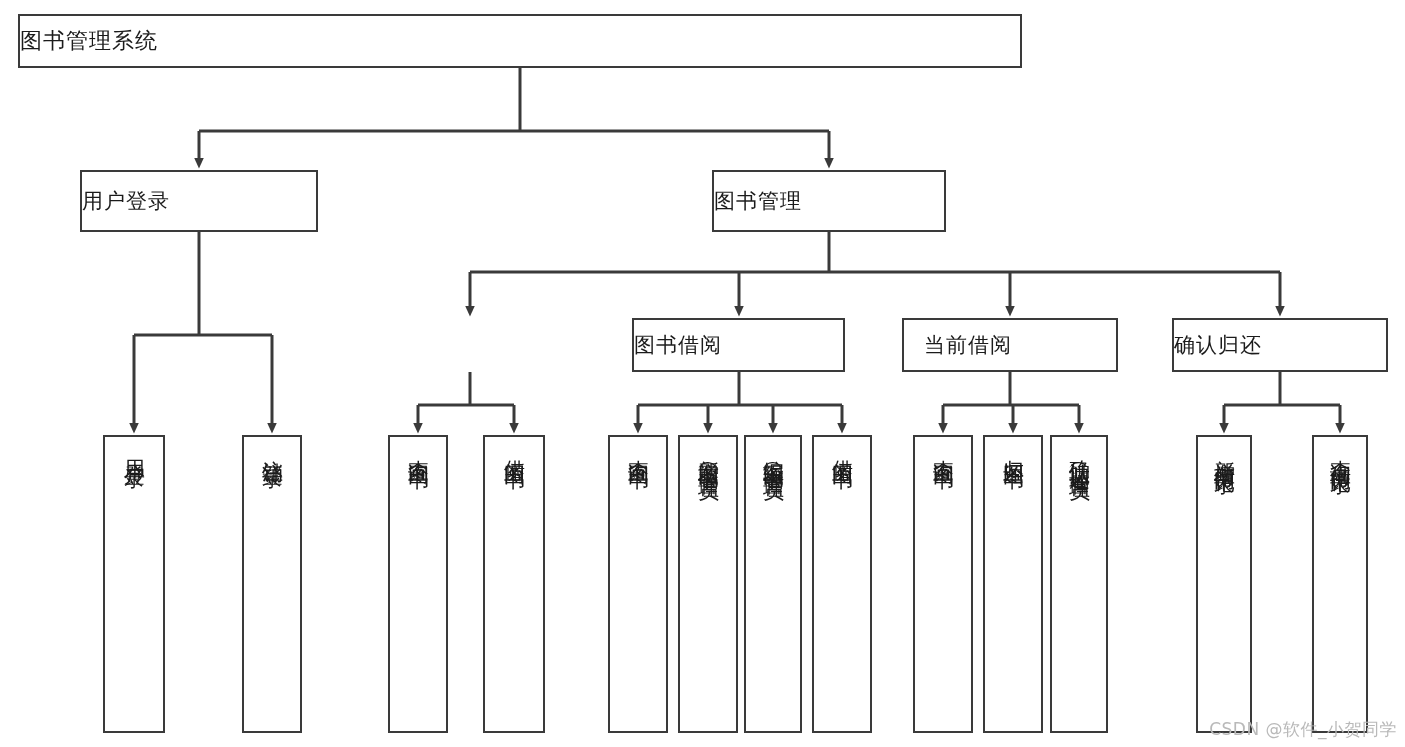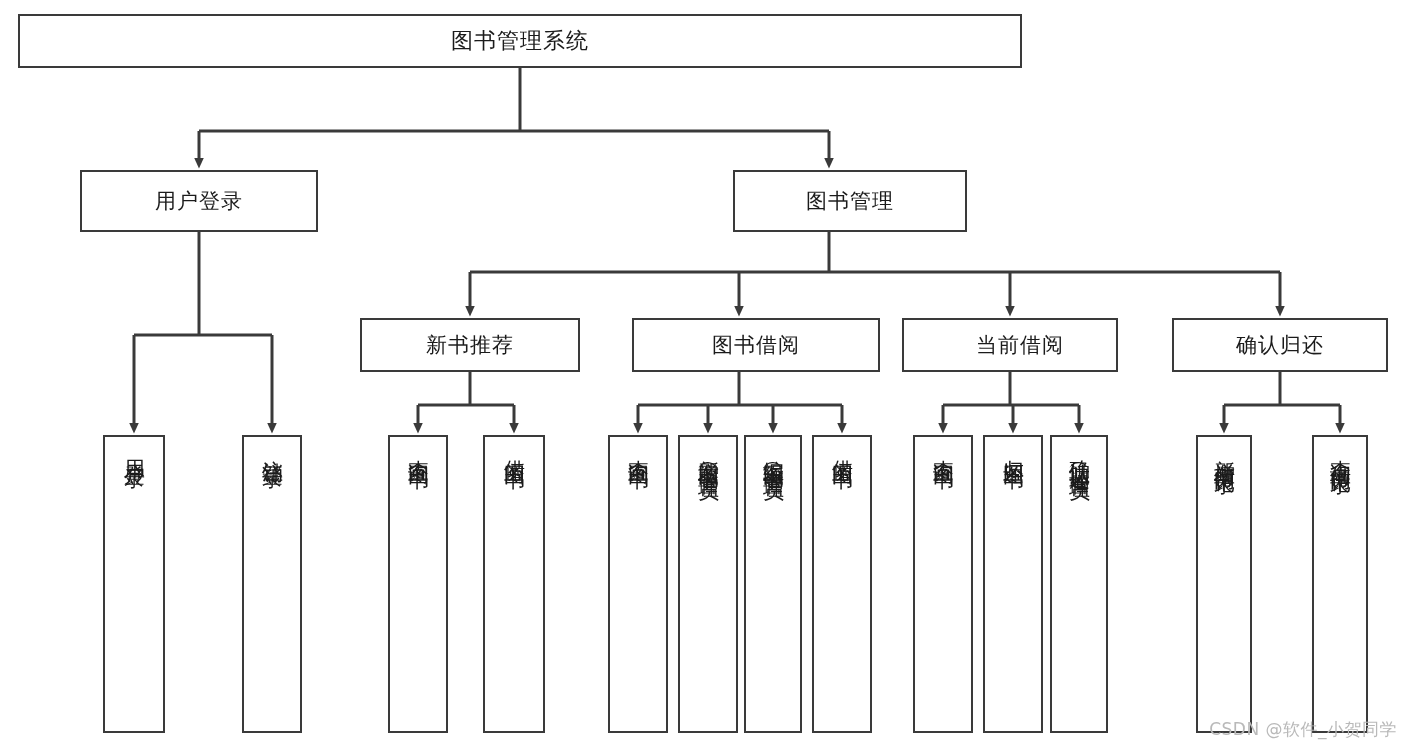--- a/index.html
+++ b/index.html
@@ -27,21 +27,20 @@
     height: 747px;
   }
   
   .node {
     position: absolute;
     box-sizing: border-box;
     background: #ffffff;
     border: 2px solid #3a3a3a;
     display: flex;
     align-items: center;
-    justify-content: center;
     color: #1b1b1b;
     z-index: 2;
   }
   .node .label {
     display: block;
     text-align: center;
     line-height: 1.15;
     white-space: nowrap;
   }
   
@@ -128,28 +127,25 @@
       </g>
   </svg>
 
   <div class="node root horiz" style="left: 18px; top: 14px; width: 1004px; height: 54px;">
     <span class="label">图书管理系统</span>
   </div>
 
   <div class="node horiz" style="left: 80px; top: 170px; width: 238px; height: 62px;">
     <span class="label">用户登录</span>
   </div>
-  <div class="node horiz" style="left: 712px; top: 170px; width: 234px; height: 62px; margin-left: 21px;">
+  <div class="node horiz" style="left: 712px; top: 170px; width: 234px; height: 62px;">
     <span class="label">图书管理</span>
   </div>
 
-  <div class="node horiz" style="left: 360px; top: 318px; width: 220px; height: 54px;">
-    <span class="label">新书推荐</span>
-  </div>
-  <div class="node horiz" style="left: 632px; top: 318px; width: 248px; height: 54px;">
+  <div class="node horiz" style="left: 632px; top: 318px; width: 213px; height: 54px;">
     <span class="label">图书借阅</span>
   </div>
   <div class="node horiz" style="left: 902px; top: 318px; width: 216px; height: 54px; padding-left: 20px;">
     <span class="label">当前借阅</span>
   </div>
   <div class="node horiz" style="left: 1172px; top: 318px; width: 216px; height: 54px;">
     <span class="label">确认归还</span>
   </div>
 
   <div class="node leaf" style="left: 103px; top: 435px; width: 62px; height: 298px;">

